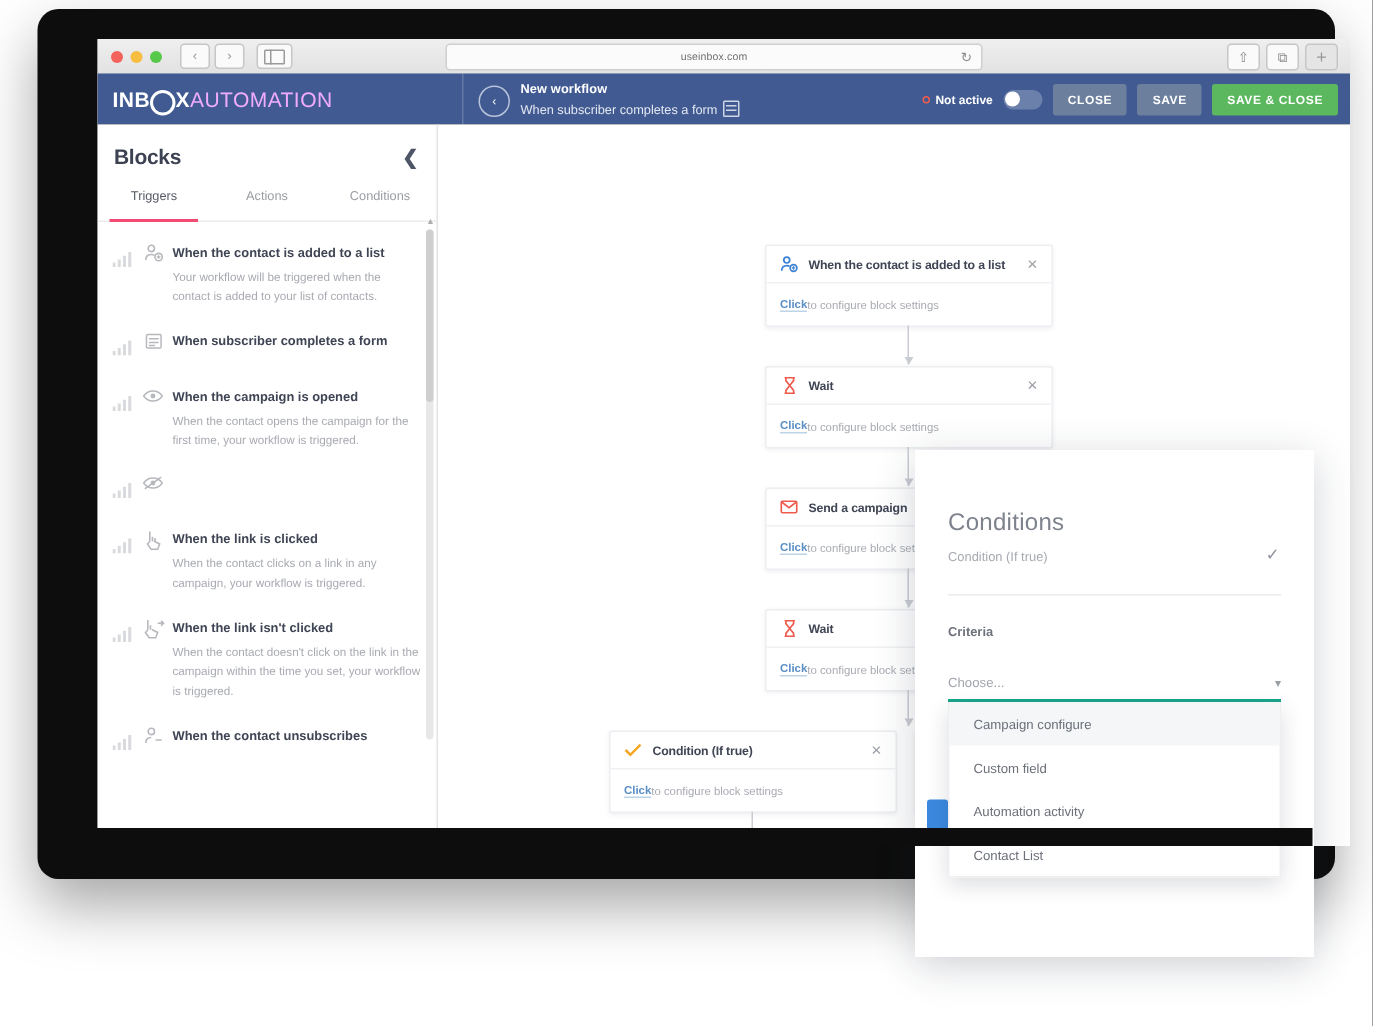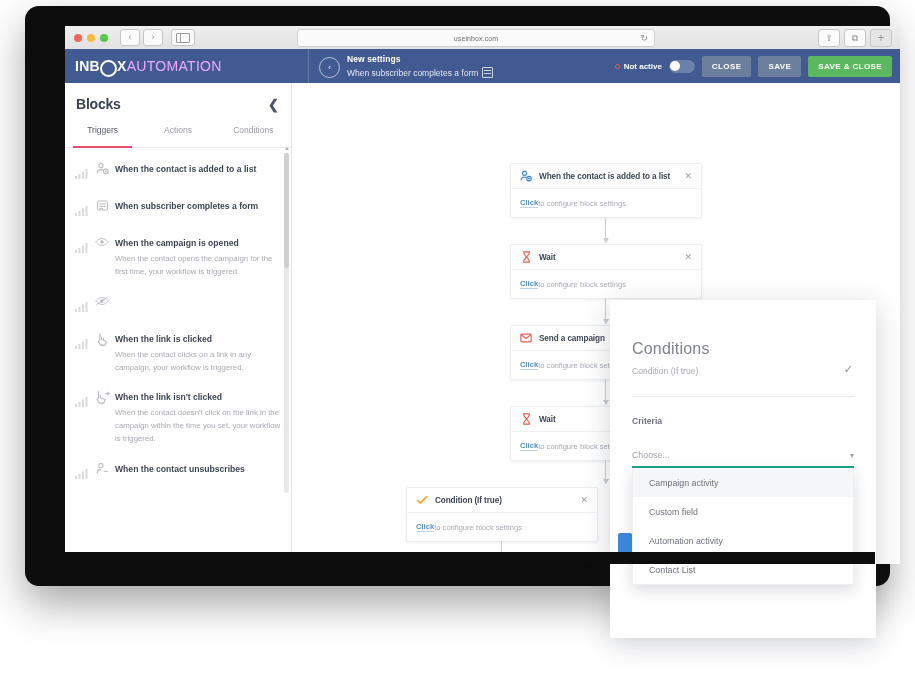--- a/index.html
+++ b/index.html
@@ -248,21 +248,21 @@
       <div class="apphdr">
         <div class="logo">
           <span>INB</span>
             <span class="o"></span>
             <span>X</span>
             <span class="thin">AUTOMATION</span>
         </div>
         <div class="hdr-div"></div>
         <div class="backcirc">‹</div>
         <div class="wfinfo">
-          <div class="wf-title">New settings</div>
+          <div class="wf-title">New workflow</div>
           <div class="wf-sub">
             <span>When subscriber completes a form</span>
             <span class="formico"></span>
           </div>
         </div>
         <div class="hdr-right">
           <div class="notactive">
             <span class="ring"></span>
             <span>Not active</span>
           </div>
@@ -301,20 +301,21 @@
               <span class="bi-ico">
                 <svg width="13" height="13" viewBox="0 0 16 16" fill="none" stroke="#b6b8bd" stroke-width="1.3">
                     <circle cx="6" cy="4.5" r="2.6"></circle>
                     <path d="M1.5 14c0-3 2-4.6 4.5-4.6 1 0 1.9.25 2.6.7"></path>
                     <circle cx="12" cy="11.5" r="3"></circle>
                     <path d="M12 10v3M10.5 11.5h3" stroke-width="1.1"></path>
                   </svg>
               </span>
               <span class="bi-txt">
                 <span class="bi-h">When the contact is added to a list</span>
+                <span class="bi-d" style="display:block">Your workflow will be triggered when the contact is added to your list of contacts.</span>
               </span>
             </div>
 
             <div class="blockitem">
               <span class="bi-bars">
                 <svg width="14" height="11" viewBox="0 0 14 11">
                     <g fill="#d9dadd">
                       <rect x="0" y="8" width="2" height="3"></rect>
                       <rect x="3.5" y="6" width="2" height="5"></rect>
                       <rect x="7" y="3.5" width="2" height="7.5"></rect>
@@ -573,21 +574,21 @@
     <div class="pp-rule"></div>
     <div class="pp-label">Criteria</div>
     <div class="pp-select">
       <span class="val">Choose...</span>
       <span class="chev">▾</span>
     </div>
     <div class="pp-rule2"></div>
     <div class="pp-btn"></div>
     <div class="pp-accent"></div>
     <div class="pp-menu">
-      <div class="pp-opt hl">Campaign activity</div>
+      <div class="pp-opt hl">Campaign configure</div>
       <div class="pp-opt">Custom field</div>
       <div class="pp-opt">Automation activity</div>
       <div class="pp-opt">Contact List</div>
     </div>
   </div>
 
   <div class="bottom-mask"></div>
 </div>
 
 </body></html>

